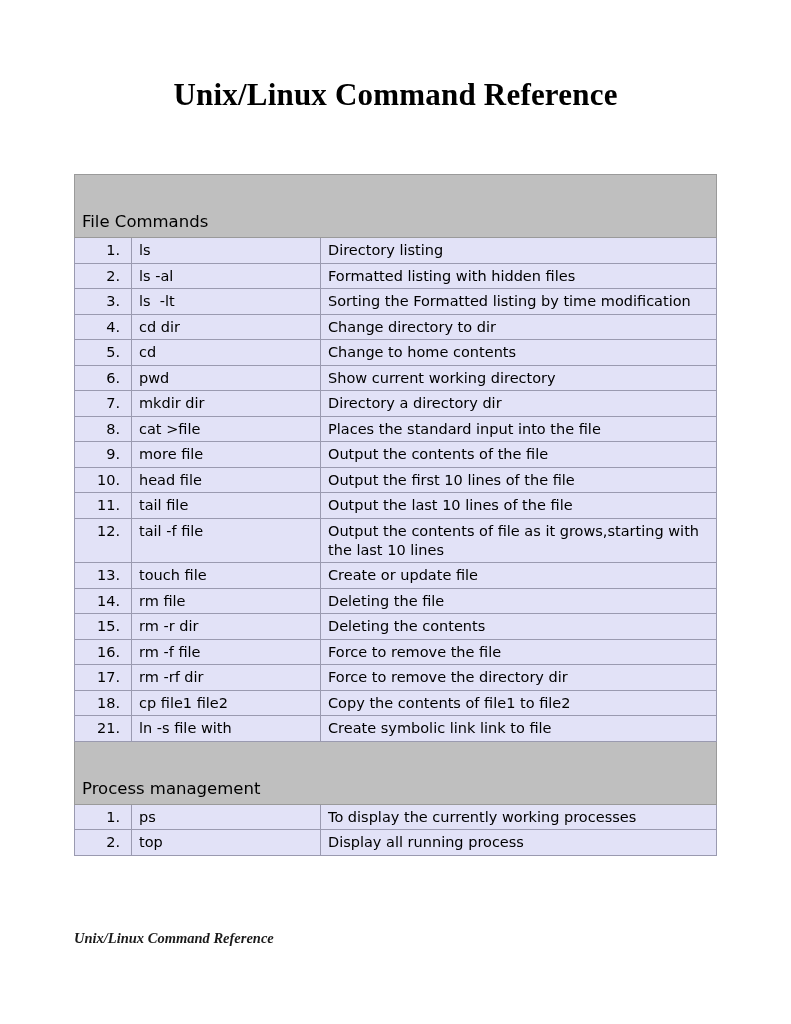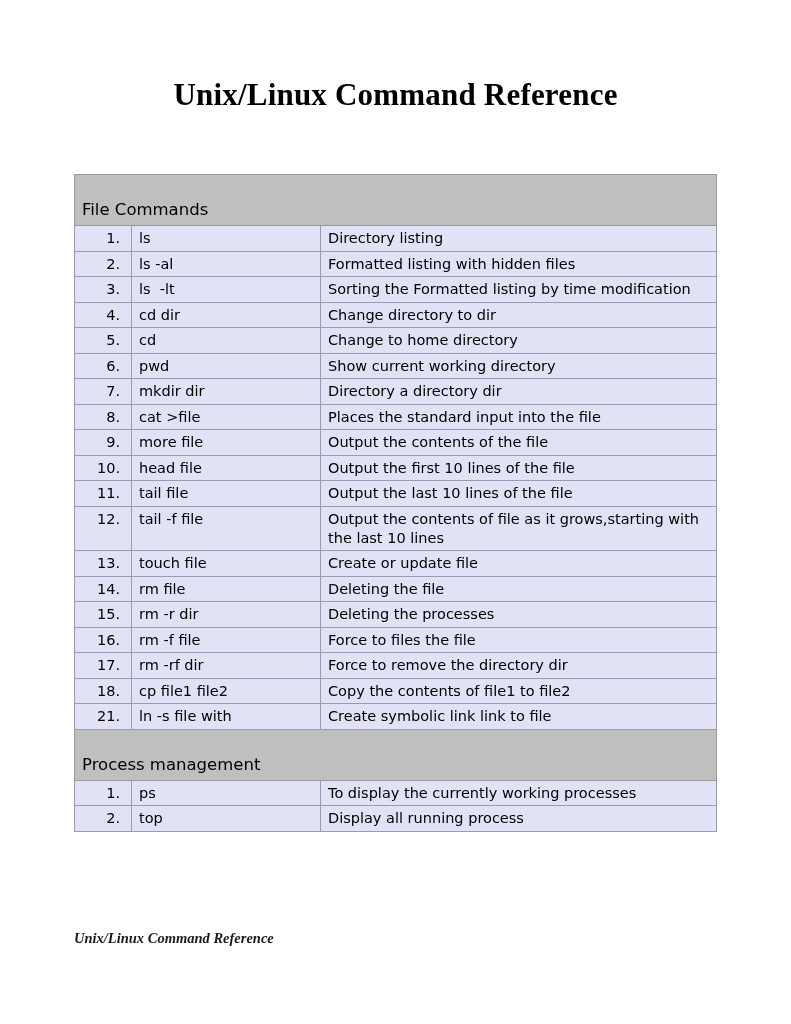--- a/index.html
+++ b/index.html
@@ -69,21 +69,21 @@
 
   .cmd-table td.cmd {
     white-space: pre;
   }
 
   .cmd-table tr.section-head td {
     background: #bfbfbf;
     border: 1px solid #9a9a9a;
     height: 45px;
     vertical-align: bottom;
-    padding: 0 0 5px 7px;
+    padding: 12px 0 5px 7px;
     font-size: 16.5px;
     color: #000000;
   }
 
   .footer-note {
     position: absolute;
     left: 74px;
     top: 930px;
     font-family: "Liberation Serif", "DejaVu Serif", serif;
     font-style: italic;
@@ -125,21 +125,21 @@
           <td class="desc">Sorting the Formatted listing by time modification</td>
         </tr>
         <tr>
           <td class="num">4.</td>
           <td class="cmd">cd dir</td>
           <td class="desc">Change directory to dir</td>
         </tr>
         <tr>
           <td class="num">5.</td>
           <td class="cmd">cd</td>
-          <td class="desc">Change to home directory</td>
+          <td class="desc">Change to home contents</td>
         </tr>
         <tr>
           <td class="num">6.</td>
           <td class="cmd">pwd</td>
           <td class="desc">Show current working directory</td>
         </tr>
         <tr>
           <td class="num">7.</td>
           <td class="cmd">mkdir dir</td>
           <td class="desc">Directory a directory dir</td>
@@ -175,26 +175,26 @@
           <td class="desc">Create or update file</td>
         </tr>
         <tr>
           <td class="num">14.</td>
           <td class="cmd">rm file</td>
           <td class="desc">Deleting the file</td>
         </tr>
         <tr>
           <td class="num">15.</td>
           <td class="cmd">rm -r dir</td>
-          <td class="desc">Deleting the processes</td>
+          <td class="desc">Deleting the contents</td>
         </tr>
         <tr>
           <td class="num">16.</td>
           <td class="cmd">rm -f file</td>
-          <td class="desc">Force to files the file</td>
+          <td class="desc">Force to remove the file</td>
         </tr>
         <tr>
           <td class="num">17.</td>
           <td class="cmd">rm -rf dir</td>
           <td class="desc">Force to remove the directory dir</td>
         </tr>
         <tr>
           <td class="num">18.</td>
           <td class="cmd">cp file1 file2</td>
           <td class="desc">Copy the contents of file1 to file2</td>

